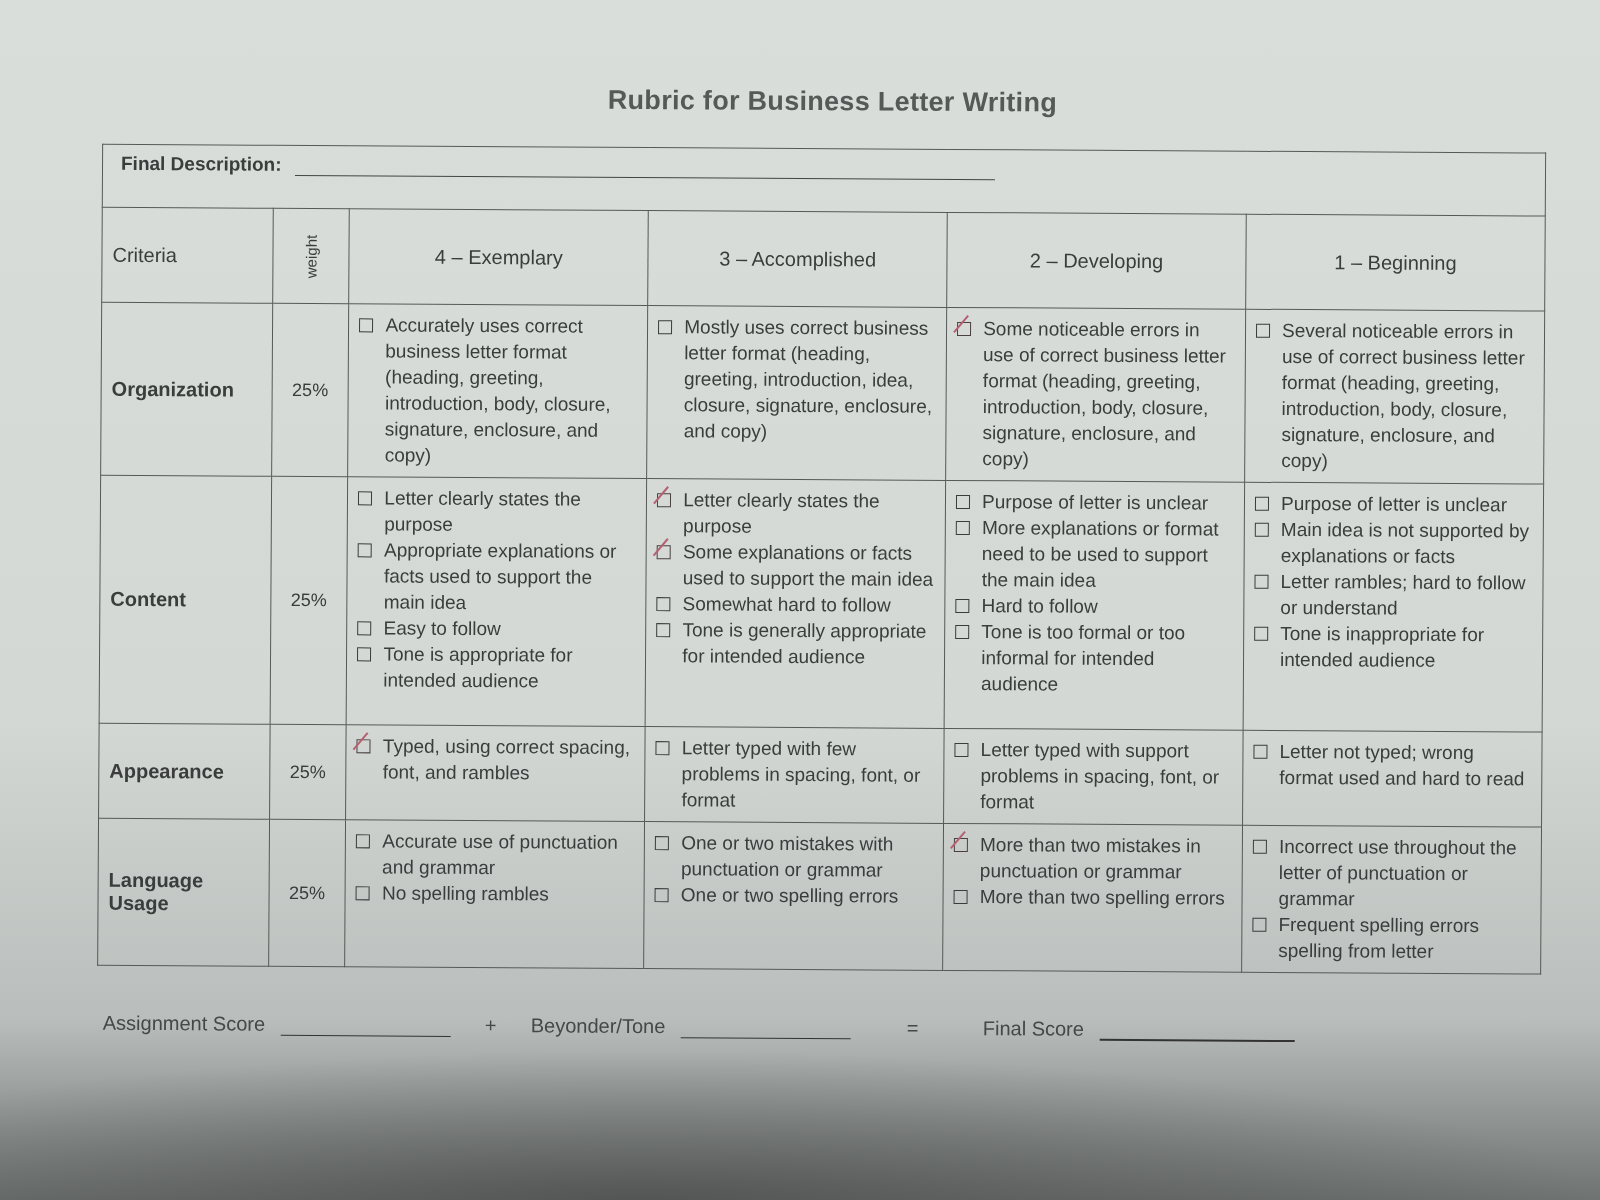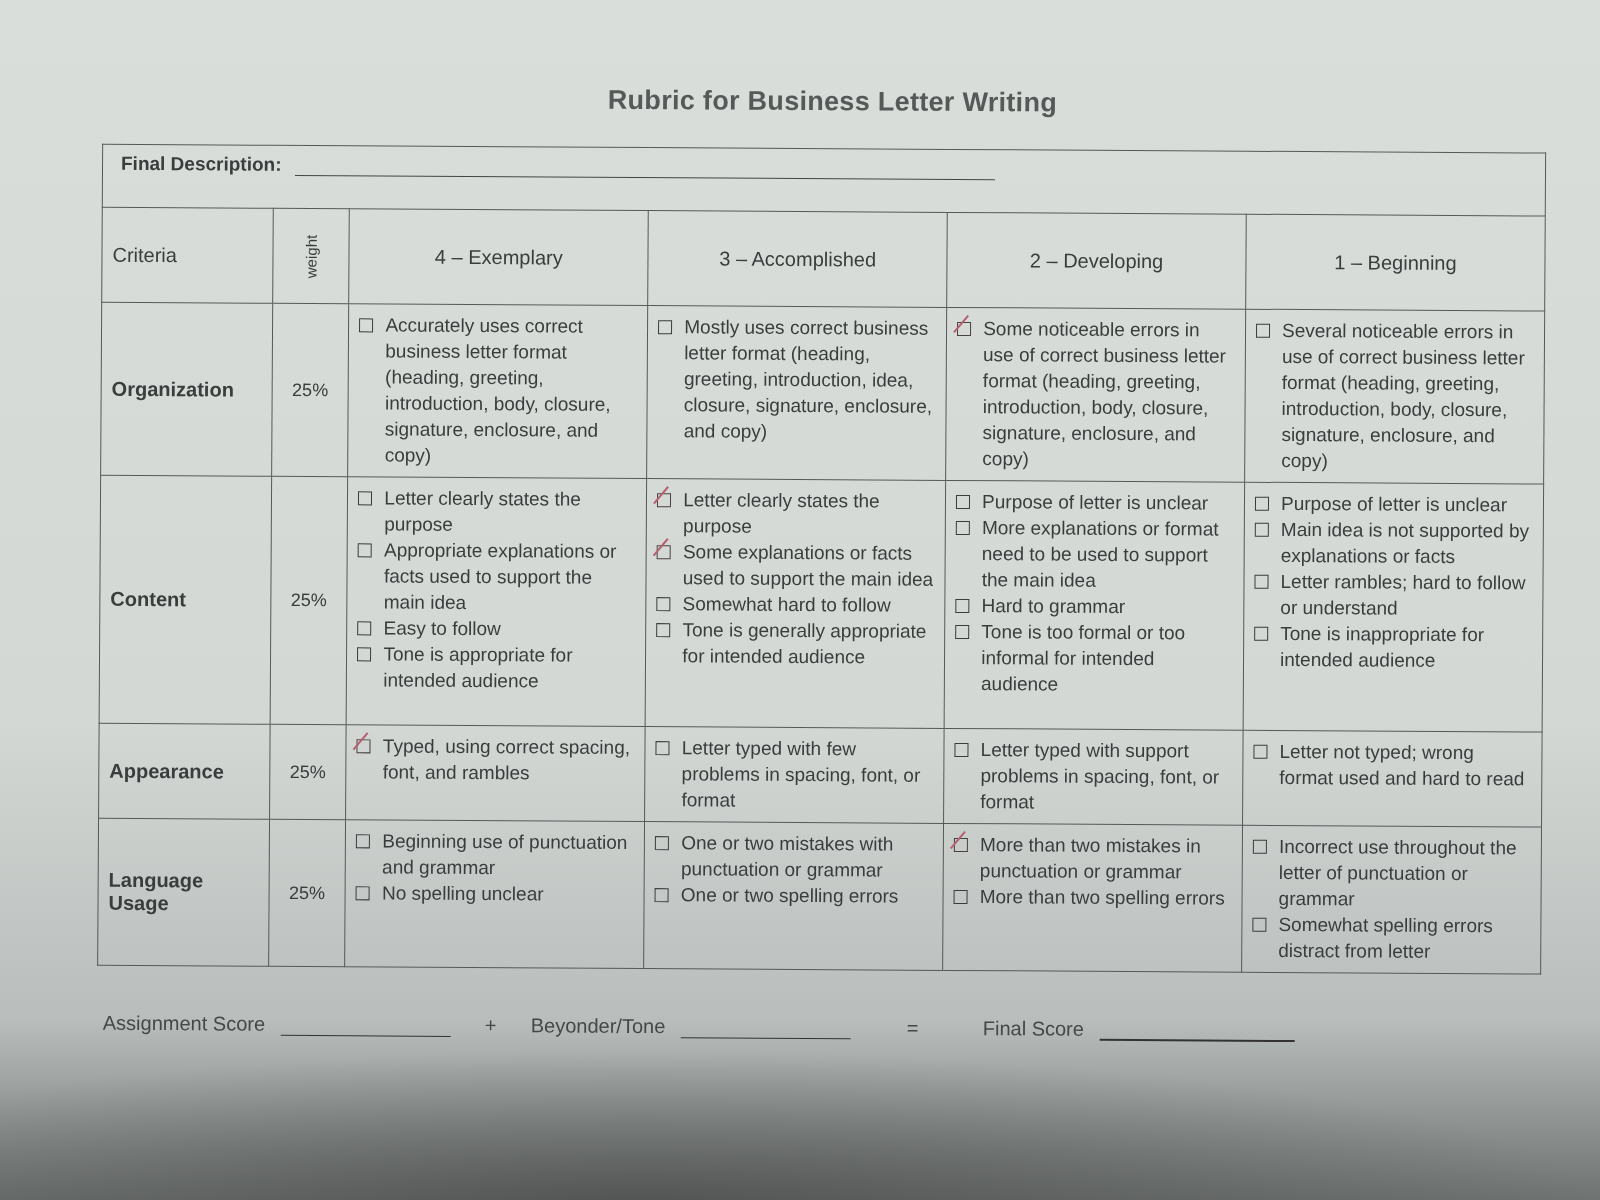--- a/index.html
+++ b/index.html
@@ -122,21 +122,21 @@
               <li><span class="box checked"></span><span>Letter clearly states the purpose</span></li>
               <li><span class="box checked"></span><span>Some explanations or facts used to support the main idea</span></li>
               <li><span class="box"></span><span>Somewhat hard to follow</span></li>
               <li><span class="box"></span><span>Tone is generally appropriate for intended audience</span></li>
             </ul>
           </td>
           <td class="lvl">
             <ul class="items">
               <li><span class="box"></span><span>Purpose of letter is unclear</span></li>
               <li><span class="box"></span><span>More explanations or format need to be used to support the main idea</span></li>
-              <li><span class="box"></span><span>Hard to grammar</span></li>
+              <li><span class="box"></span><span>Hard to follow</span></li>
               <li><span class="box"></span><span>Tone is too formal or too informal for intended audience</span></li>
             </ul>
           </td>
           <td class="lvl">
             <ul class="items">
               <li><span class="box"></span><span>Purpose of letter is unclear</span></li>
               <li><span class="box"></span><span>Main idea is not supported by explanations or facts</span></li>
               <li><span class="box"></span><span>Letter rambles; hard to follow or understand</span></li>
               <li><span class="box"></span><span>Tone is inappropriate for intended audience</span></li>
             </ul>
@@ -164,40 +164,40 @@
             <ul class="items">
               <li><span class="box"></span><span>Letter not typed; wrong format used and hard to read</span></li>
             </ul>
           </td>
         </tr>
         <tr style="height: 146px;">
           <td class="crit">Language Usage</td>
           <td class="wt">25%</td>
           <td class="lvl">
             <ul class="items">
-              <li><span class="box"></span><span>Beginning use of punctuation and grammar</span></li>
-              <li><span class="box"></span><span>No spelling unclear</span></li>
+              <li><span class="box"></span><span>Accurate use of punctuation and grammar</span></li>
+              <li><span class="box"></span><span>No spelling rambles</span></li>
             </ul>
           </td>
           <td class="lvl">
             <ul class="items">
               <li><span class="box"></span><span>One or two mistakes with punctuation or grammar</span></li>
               <li><span class="box"></span><span>One or two spelling errors</span></li>
             </ul>
           </td>
           <td class="lvl">
             <ul class="items">
               <li><span class="box checked"></span><span>More than two mistakes in punctuation or grammar</span></li>
               <li><span class="box"></span><span>More than two spelling errors</span></li>
             </ul>
           </td>
           <td class="lvl">
             <ul class="items">
               <li><span class="box"></span><span>Incorrect use throughout the letter of punctuation or grammar</span></li>
-              <li><span class="box"></span><span>Somewhat spelling errors distract from letter</span></li>
+              <li><span class="box"></span><span>Frequent spelling errors spelling from letter</span></li>
             </ul>
           </td>
         </tr>
       </tbody>
   </table>
 
   <div class="footer">
     <span style="left:0"><span style="position:static">Assignment Score</span> <span class="blank" style="position:static;width:170px;margin-left:10px"></span></span>
     <span style="left:382px">+</span>
     <span style="left:428px"><span style="position:static">Beyonder/Tone</span> <span class="blank" style="position:static;width:170px;margin-left:10px"></span></span>

